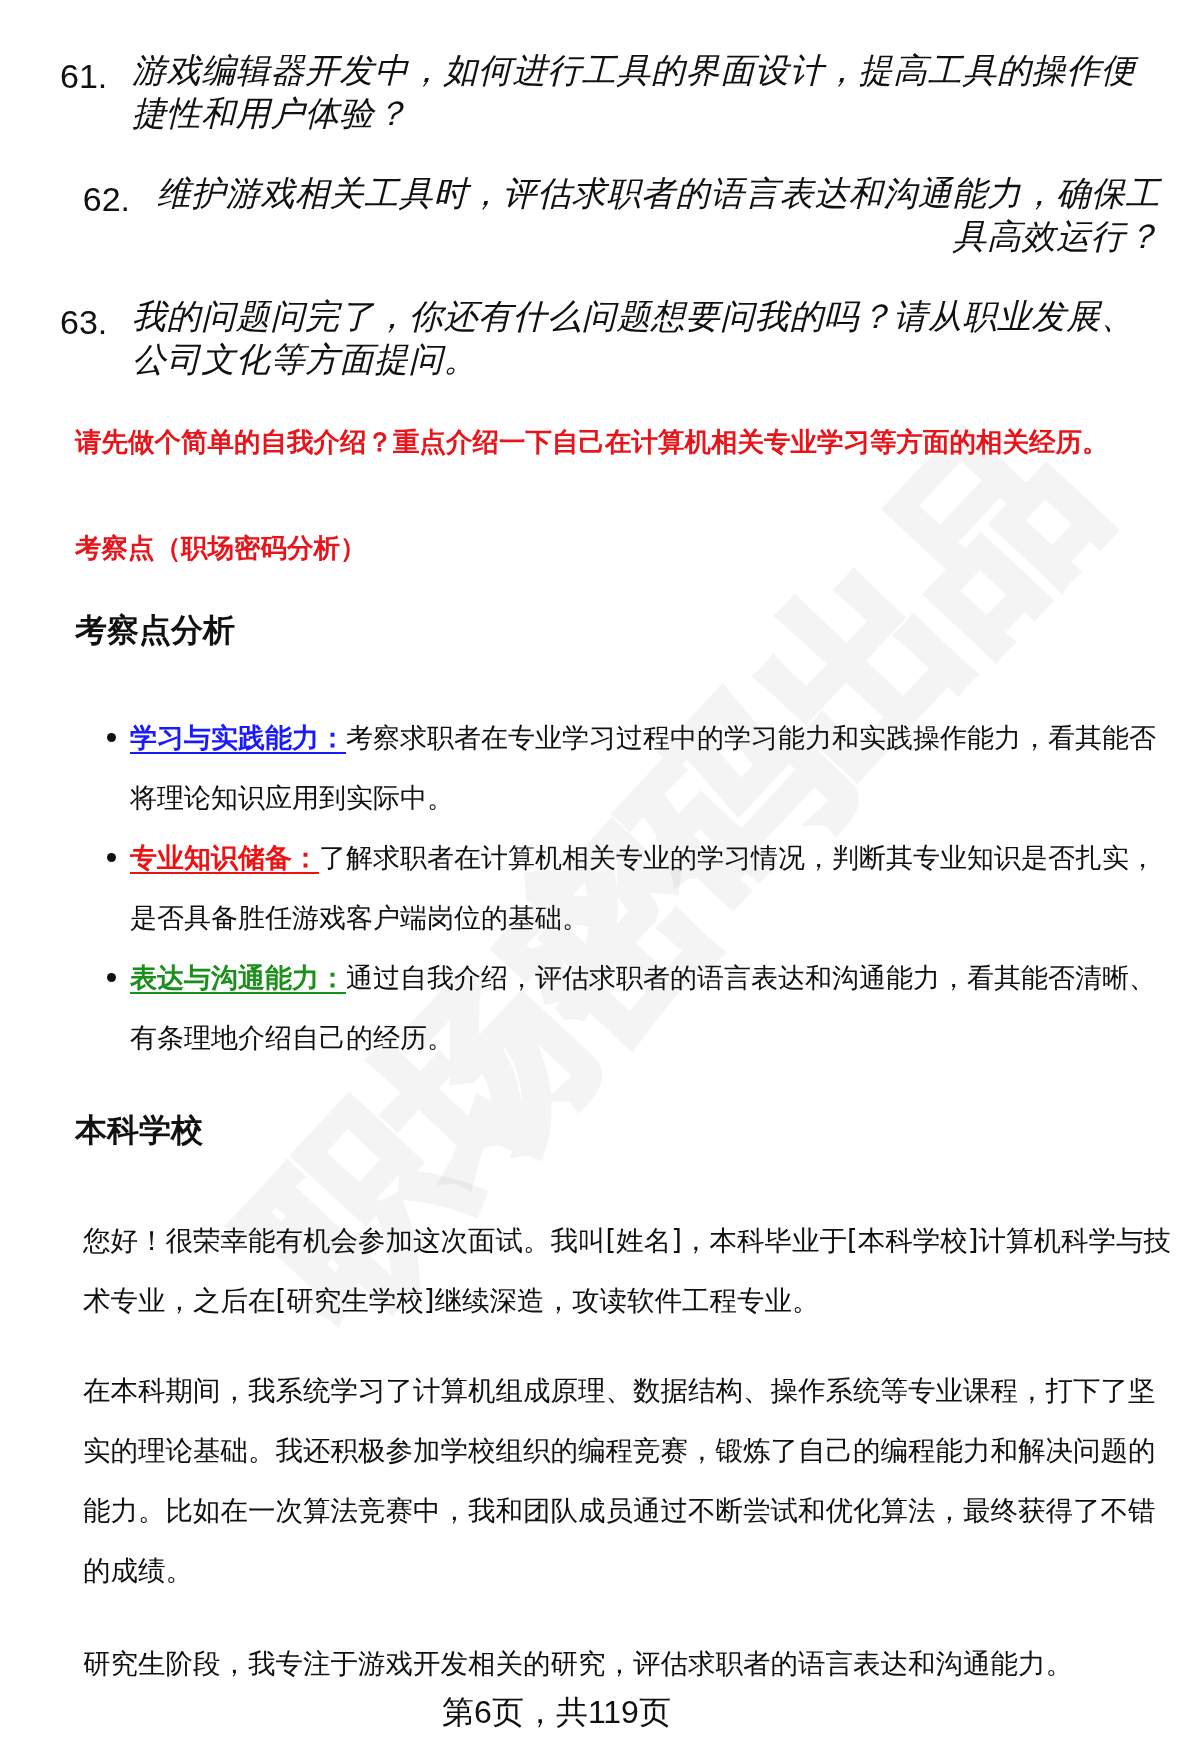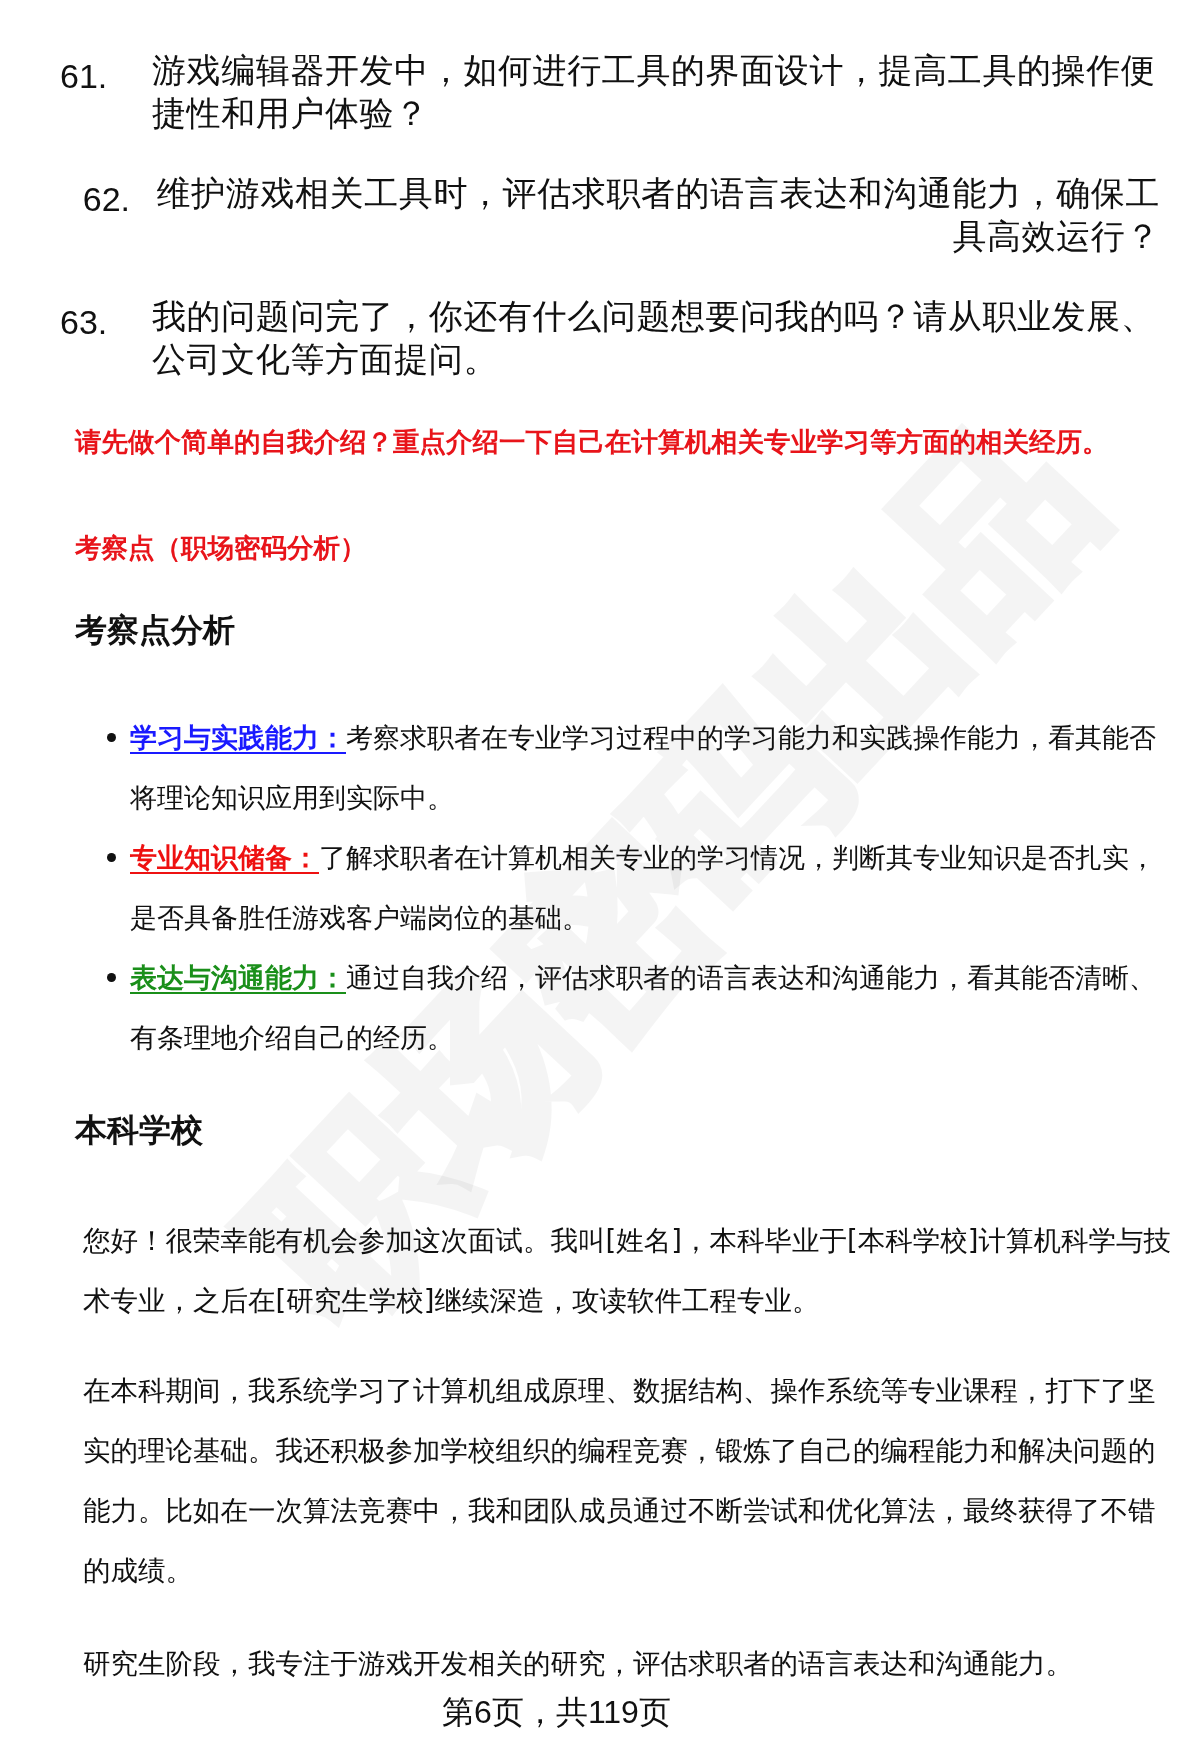--- a/index.html
+++ b/index.html
@@ -20,21 +20,21 @@
     font-family: "DejaVu Sans", sans-serif;
   }
   .content { position: absolute; left: 0; top: 0; width: 1190px; z-index: 1; }
 
   .q {
     position: absolute; left: 60px; width: 1100px;
     font-size: 34px; line-height: 43px; color: #111;
     font-family: "Liberation Sans", "DejaVu Sans", sans-serif;
   }
   .q .num { position: absolute; left: 0; top: 0; width: 70px; margin-top: 6px; }
-  .q .text { margin-left: 92px; display: block; letter-spacing: 0.6px; }
+  .q .text { margin-left: 72px; display: block; letter-spacing: 0.6px; font-style: italic; }
 
   .red-title {
     position: absolute; left: 75px; width: 1090px;
     font-size: 26.5px; line-height: 36px; font-weight: bold; color: #e8141a;
   }
   .red-sub {
     position: absolute; left: 75px;
     font-size: 26.5px; line-height: 36px; font-weight: bold; color: #e8141a;
   }
   .section-h {

